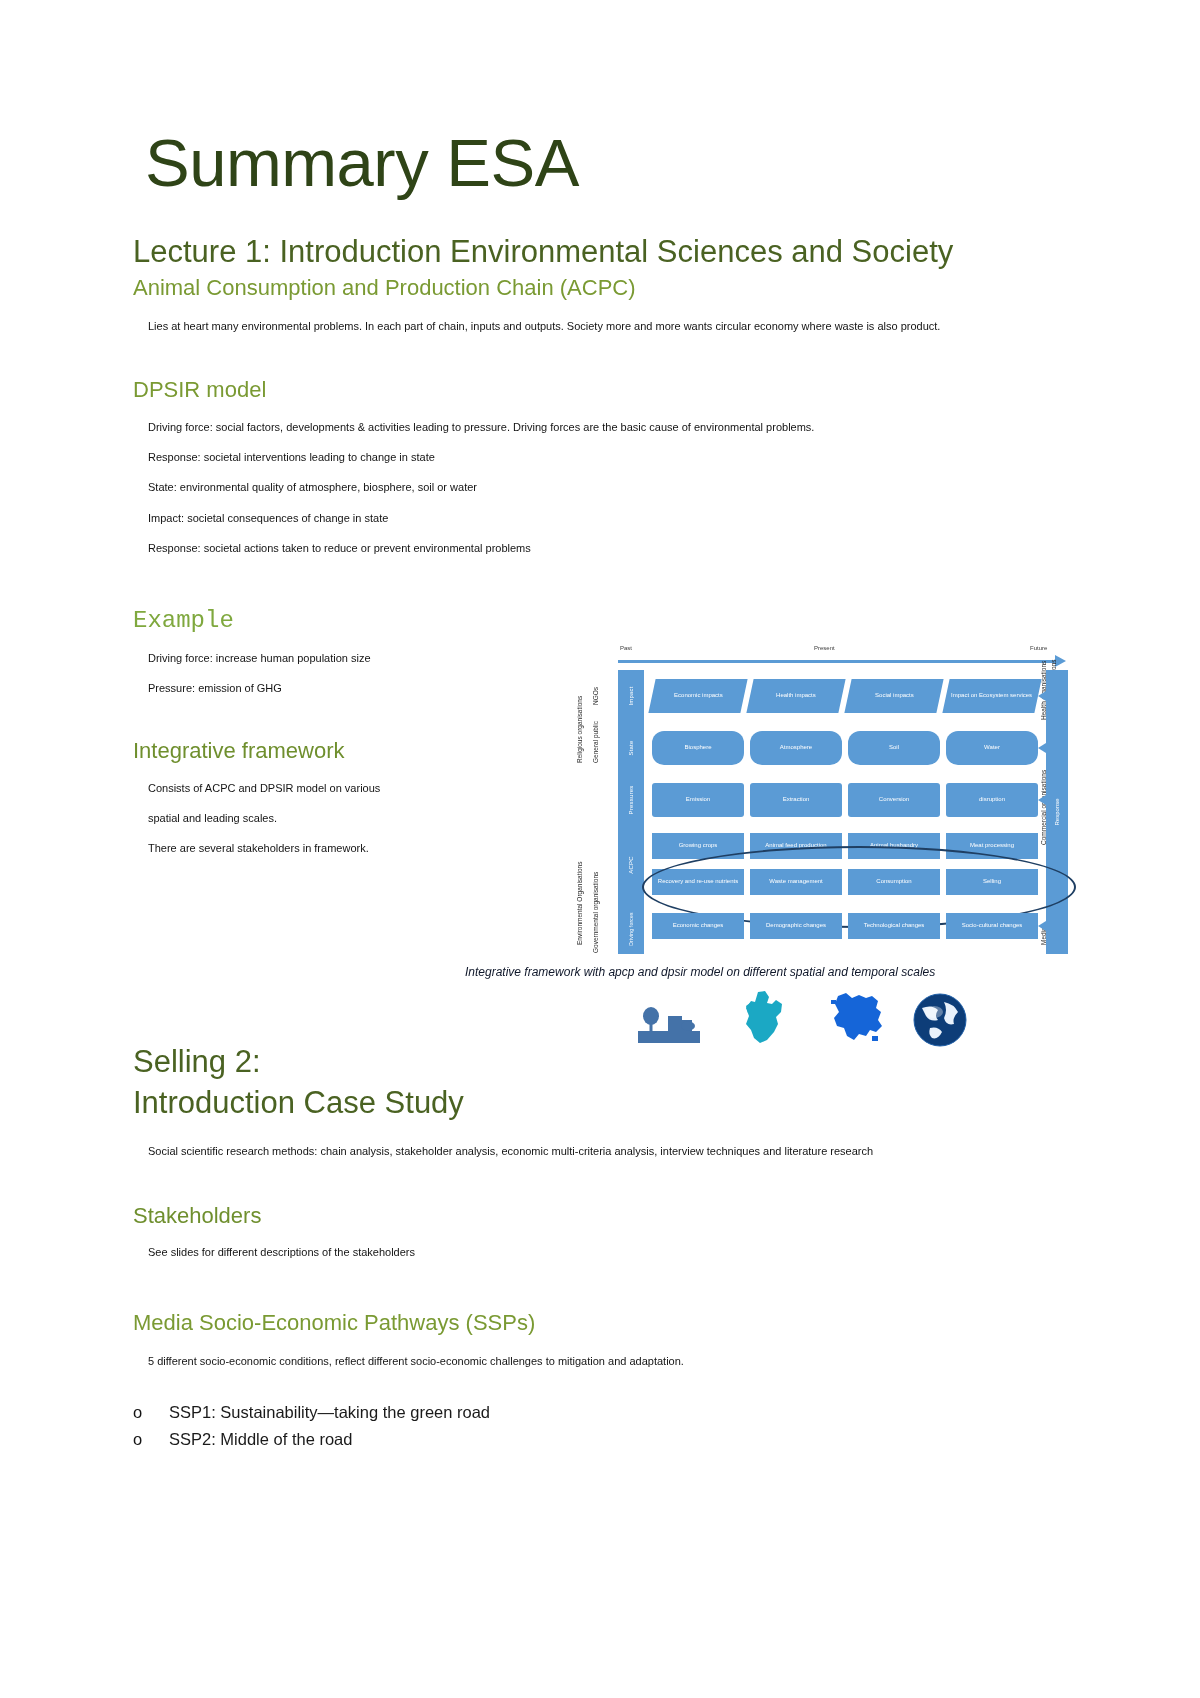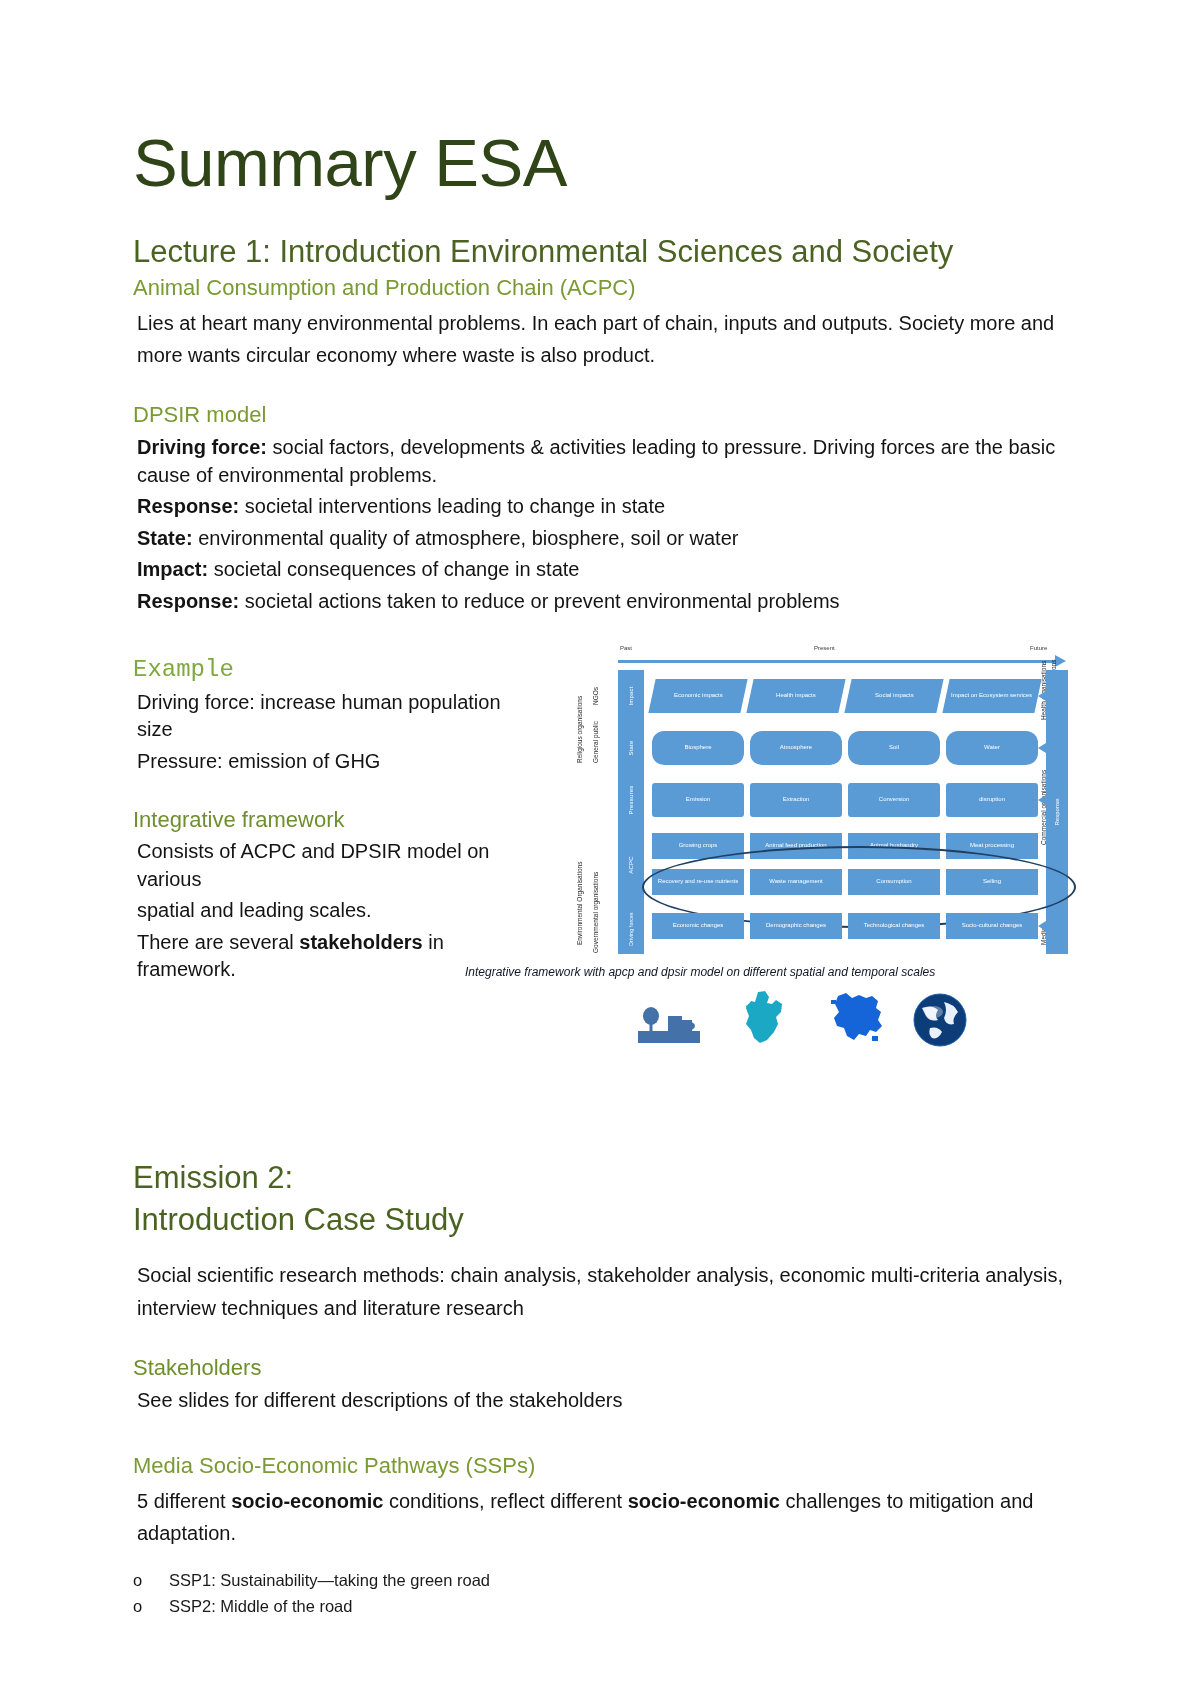--- a/index.html
+++ b/index.html
@@ -22,21 +22,21 @@
     top: 128px;
     width: 936px;
   }
 
   
   .doc-title {
     font-size: 67px;
     line-height: 1.05;
     font-weight: 400;
     color: #2f4417;
-    margin: 0 0 34px 0;
+    margin: 0 0 34px 12px;
     letter-spacing: -0.5px;
   }
   .h1 {
     font-size: 31px;
     line-height: 1.28;
     font-weight: 400;
     color: #4a6222;
     margin: 0 0 2px 0;
   }
   .h2 {
@@ -51,29 +51,29 @@
   }
   .h3 {
     font-size: 24px;
     line-height: 1.3;
     font-weight: 400;
     color: #7fa83e;
     margin: 0 0 2px 0;
     font-family: Liberation Mono, monospace;
   }
   p.body {
-    font-size: 20px;
+    font-size: 11px;
     line-height: 1.62;
-    margin: 4px;
+    margin: 15px;
     color: #141414;
   }
   p.body.tight {
     line-height: 1.38;
   }
-  b { font-weight: 700; }
+  b { font-weight: 400; }
   .gap-sm { height: 13px; }
   .gap-md { height: 26px; }
   .gap-lg { height: 34px; }
   .left-col {
     width: 400px;
   }
 
   
   .figure {
     position: absolute;
@@ -292,21 +292,21 @@
       <div class="gap-md"></div>
 
       <h3 class="h2 olive">Integrative framework</h3>
       <p class="body tight">Consists of ACPC and DPSIR model on various</p>
       <p class="body tight">spatial and leading scales.</p>
       <p class="body tight"><span>There are several </span><b>stakeholders</b><span> in framework.</span></p>
     </div>
 
     <div style="height:170px"></div>
 
-    <h2 class="h1">Emission 2:</h2>
+    <h2 class="h1">Selling 2:</h2>
     <h2 class="h1" style="margin-bottom:20px">Introduction Case Study</h2>
     <p class="body">Social scientific research methods: chain analysis, stakeholder analysis, economic multi-criteria analysis, interview techniques and literature research</p>
 
     <div class="gap-md"></div>
 
     <h3 class="h2 olive">Stakeholders</h3>
     <p class="body tight">See slides for different descriptions of the stakeholders</p>
 
     <div class="gap-lg"></div>
 

